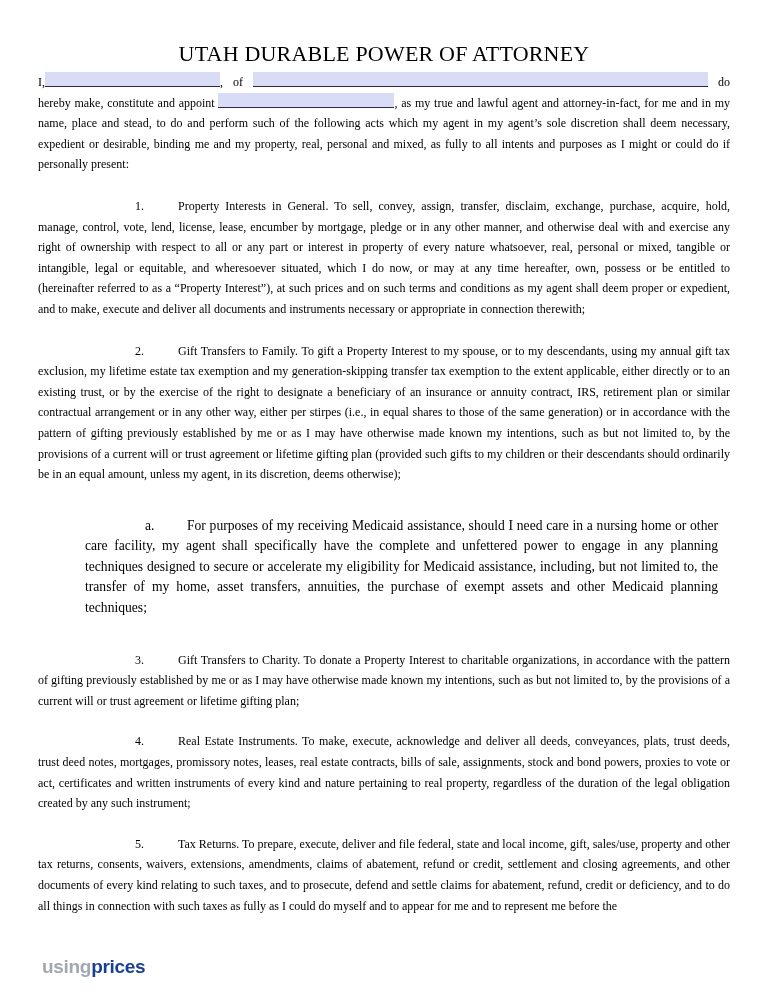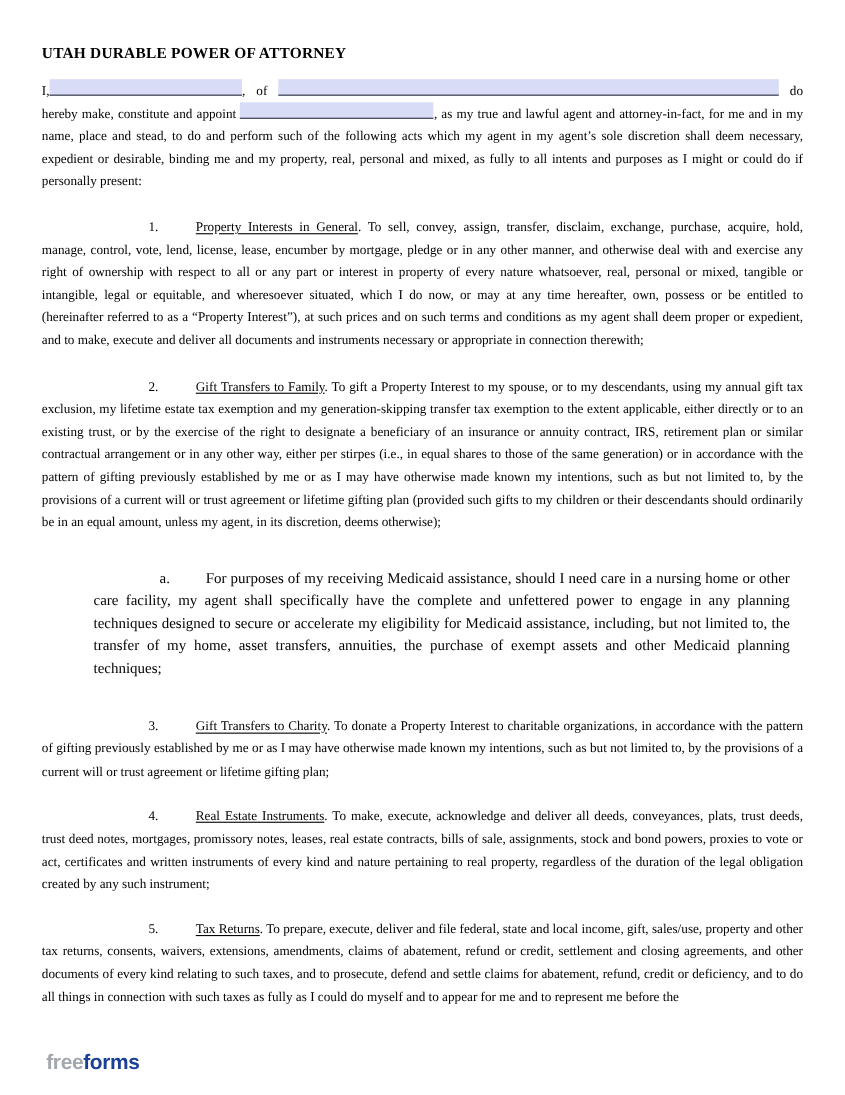--- a/index.html
+++ b/index.html
@@ -26,23 +26,23 @@
     background: #ffffff;
     box-sizing: border-box;
   }
 
   
   .doc-title {
     position: absolute;
     left: 38px;
     top: 42px;
     width: 692px;
-    text-align: left;
-    font-size: 14px;
-    font-weight: bold;
+    text-align: center;
+    font-size: 22px;
+    font-weight: normal;
     letter-spacing: 0.2px;
     line-height: 1.1;
   }
 
   
   .body-flow {
     position: absolute;
     left: 38px;
     top: 72px;
     width: 692px;
@@ -93,21 +93,20 @@
   .sub-indent {
     display: inline-block;
     width: 60px;
   }
   .sub-letter {
     display: inline-block;
     width: 42px;
   }
 
   .hd {
-    text-decoration: underline;
     text-underline-offset: 1.5px;
   }
 
   
   .blank {
     display: inline-block;
     background: #d9dcf7;
     border-bottom: 1.6px solid #2b2b3d;
     vertical-align: baseline;
     height: 14px;
@@ -173,15 +172,15 @@
     <div class="gap-md"></div>
 
     <p class="para item"><span class="num-indent"></span><span class="num">4.</span><span class="hd">Real Estate Instruments</span><span>.  To make, execute, acknowledge and deliver all deeds, conveyances, plats, trust deeds, trust deed notes, mortgages, promissory notes, leases, real estate contracts, bills of sale, assignments, stock and bond powers, proxies to vote or act, certificates and written instruments of every kind and nature pertaining to real property, regardless of the duration of the legal obligation created by any such instrument;</span></p>
 
     <div class="gap-md"></div>
 
     <p class="para item"><span class="num-indent"></span><span class="num">5.</span><span class="hd">Tax Returns</span><span>.  To prepare, execute, deliver and file federal, state and local income, gift, sales/use, property and other tax returns, consents, waivers, extensions, amendments, claims of abatement, refund or credit, settlement and closing agreements, and other documents of every kind relating to such taxes, and to prosecute, defend and settle claims for abatement, refund, credit or deficiency, and to do all things in connection with such taxes as fully as I could do myself and to appear for me and to represent me before the</span></p>
 
   </div>
 
-  <div class="logo"><span class="logo-free">free</span><span class="logo-forms">forms</span></div>
+  <div class="logo"><span class="logo-free">using</span><span class="logo-forms">prices</span></div>
 
 </div>
 
 </body></html>

